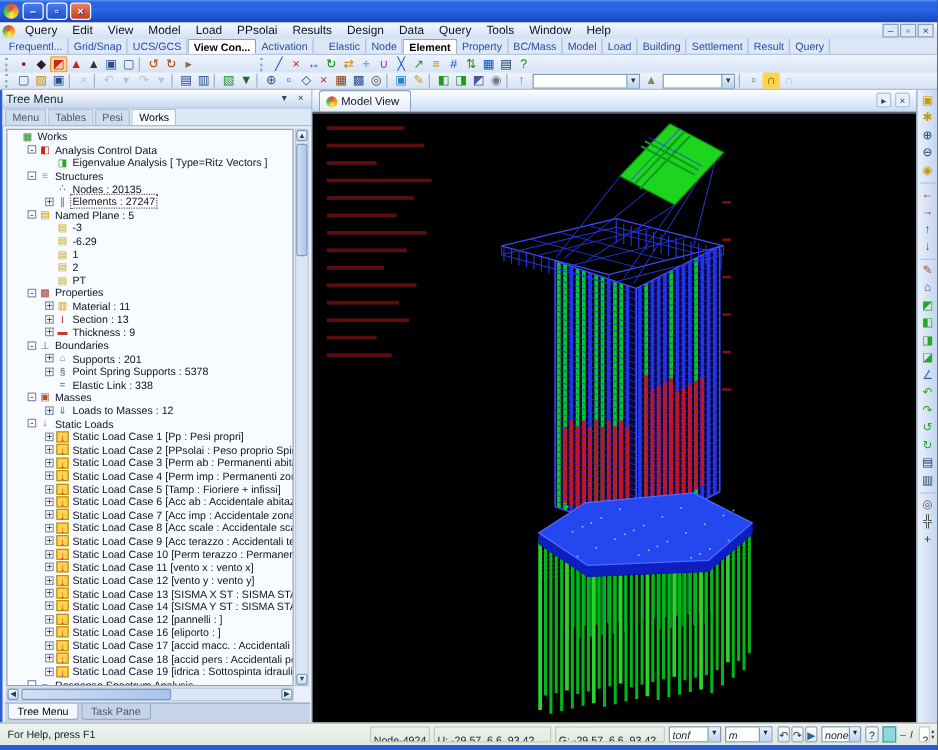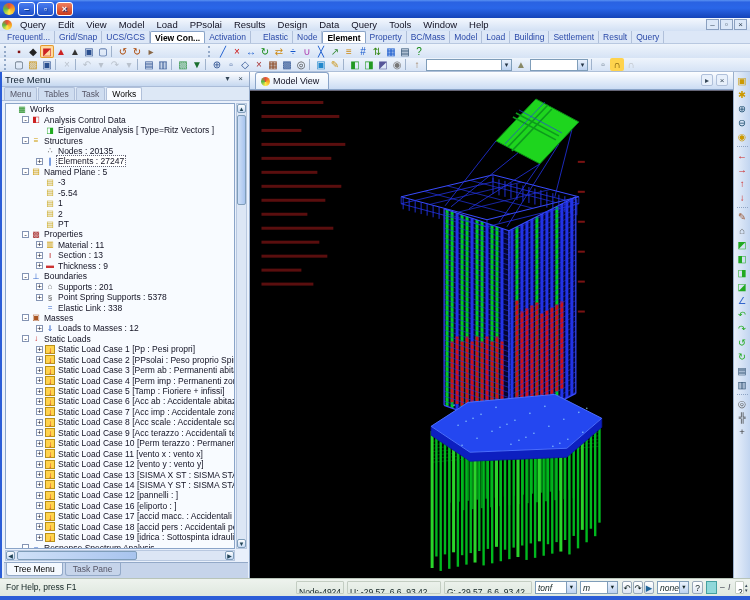--- a/index.html
+++ b/index.html
@@ -230,21 +230,21 @@
       <div class="tp-header">
         <span>Tree Menu</span>
         <span class="tp-hbtns">
           <span class="tp-hbtn">▾</span>
           <span class="tp-hbtn">×</span>
         </span>
       </div>
       <div class="tp-tabs">
           <span class="tp-tab">Menu</span>
           <span class="tp-tab">Tables</span>
-          <span class="tp-tab">Task</span>
+          <span class="tp-tab">Pesi</span>
           <span class="tp-tab act">Works</span>
         </div>
       <div class="tree">
           <div class="trow">
             <span class="tsp" style="width: 2px;"></span>
             <span class="texp0"></span>
             <span class="ticon" style="color: rgb(29, 138, 29);">▦</span>
             <span class="tlabel">Works</span>
           </div>
           <div class="trow">
@@ -286,21 +286,21 @@
           <div class="trow">
             <span class="tsp" style="width: 30px;"></span>
             <span class="texp0"></span>
             <span class="ticon" style="color: rgb(202, 168, 32);">▤</span>
             <span class="tlabel">-3</span>
           </div>
           <div class="trow">
             <span class="tsp" style="width: 30px;"></span>
             <span class="texp0"></span>
             <span class="ticon" style="color: rgb(202, 168, 32);">▤</span>
-            <span class="tlabel">-5.54</span>
+            <span class="tlabel">-6.29</span>
           </div>
           <div class="trow">
             <span class="tsp" style="width: 30px;"></span>
             <span class="texp0"></span>
             <span class="ticon" style="color: rgb(202, 168, 32);">▤</span>
             <span class="tlabel">1</span>
           </div>
           <div class="trow">
             <span class="tsp" style="width: 30px;"></span>
             <span class="texp0"></span>

